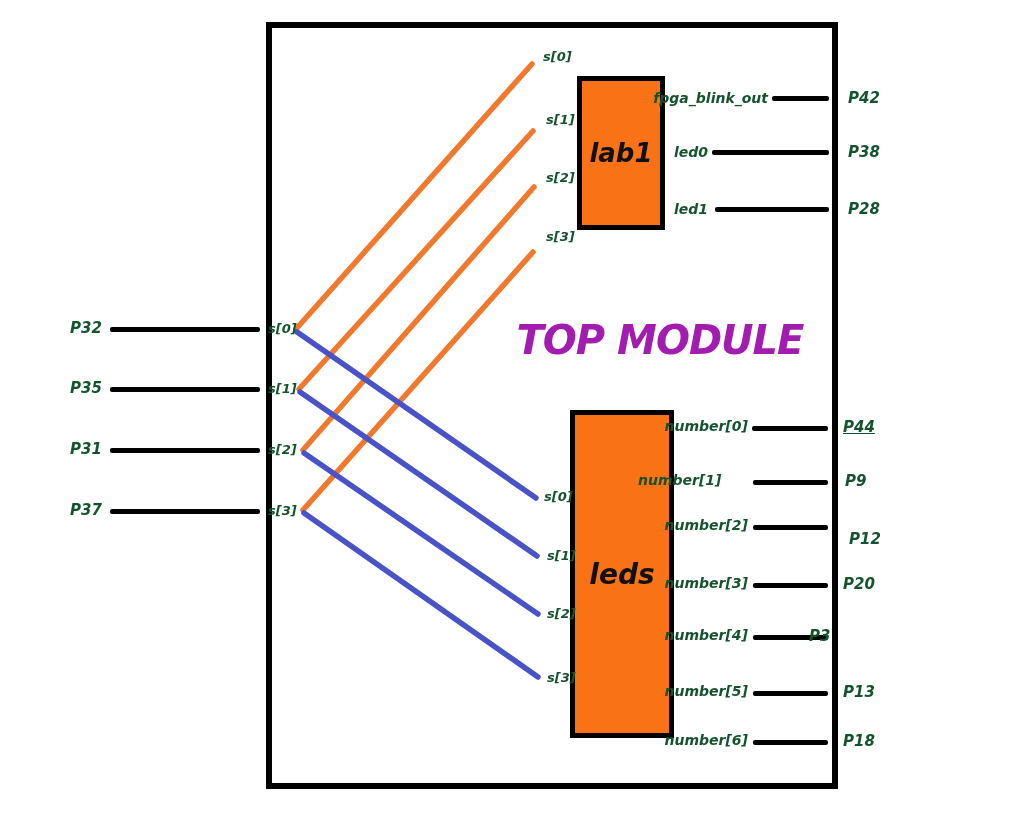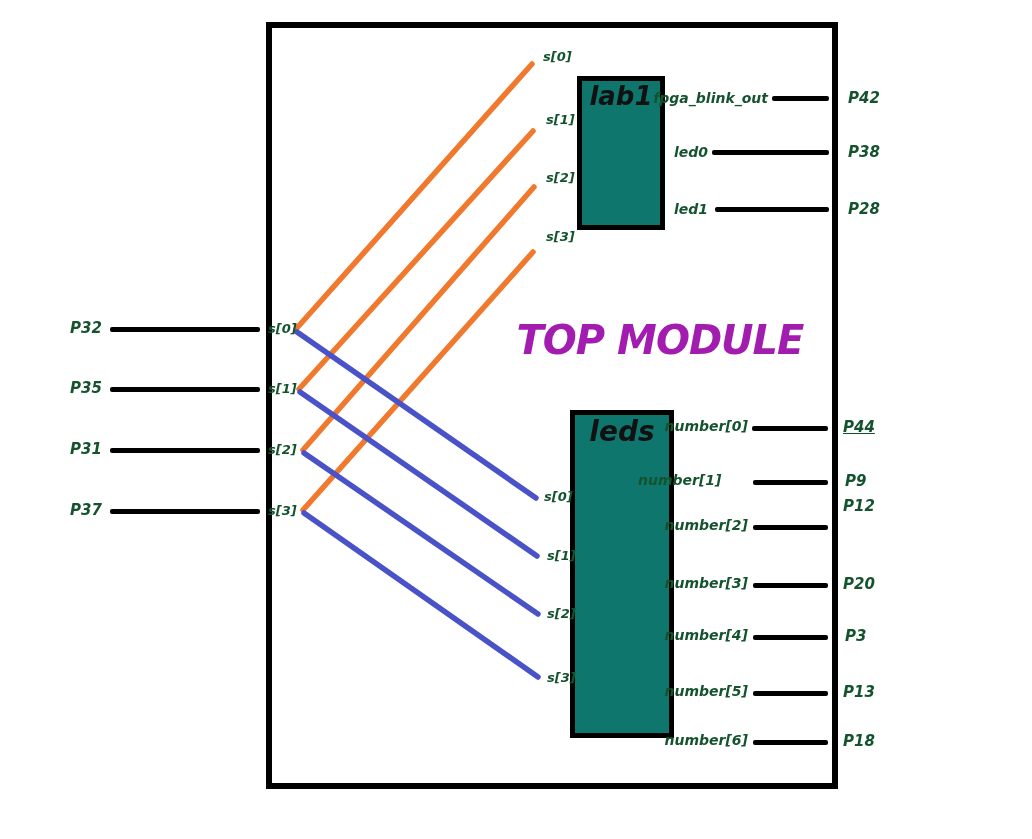--- a/index.html
+++ b/index.html
@@ -5,22 +5,22 @@
   html,body{margin:0;padding:0;background:#ffffff;}
   #canvas{
     position:relative;width:1032px;height:839px;background:#ffffff;
     font-family:"DejaVu Sans","Liberation Sans",sans-serif;overflow:hidden;
   }
   .module-border{
     position:absolute;left:266px;top:22px;width:572px;height:767px;
     border:6px solid #000;box-sizing:border-box;background:transparent;
   }
   .submodule{
-    position:absolute;border:5px solid #000;box-sizing:border-box;background:#0f766e;
-    display:flex;justify-content:center;
+    position:absolute;border:5px solid #000;box-sizing:border-box;background:#f97316;
+    display:flex;align-items:center;justify-content:center;
     font-style:italic;font-weight:700;color:#111;
   }
   #lab1-box{left:577px;top:76px;width:88px;height:154px;font-size:26px;}
   #leds-box{left:570px;top:410px;width:104px;height:328px;font-size:28px;}
   .title{
     position:absolute;left:500px;top:320px;width:320px;text-align:center;
     font-size:40px;font-weight:800;font-style:italic;letter-spacing:-1px;
     color:#a21caf;white-space:nowrap;line-height:1;
   }
   .lbl{
@@ -104,29 +104,29 @@
   <div class="lbl port-name" style="left:638px;top:419px;width:110px;text-align:right;">number[0]</div>
   <div class="stub" style="left:752px;top:426px;width:76px;"></div>
   <div class="lbl pin-name" style="left:843px;top:420px;width:44px;text-decoration:underline;">P44</div>
 
   <div class="lbl port-name" style="left:638px;top:473px;width:110px;text-align:left;">number[1]</div>
   <div class="stub" style="left:753px;top:480px;width:75px;"></div>
   <div class="lbl pin-name" style="left:845px;top:474px;width:44px;">P9</div>
 
   <div class="lbl port-name" style="left:638px;top:518px;width:110px;text-align:right;">number[2]</div>
   <div class="stub" style="left:753px;top:525px;width:75px;"></div>
-  <div class="lbl pin-name" style="left:843px;top:499px;width:44px;">P12</div>
+  <div class="lbl pin-name" style="left:843px;top:532px;width:44px;text-align:center;">P12</div>
 
   <div class="lbl port-name" style="left:638px;top:576px;width:110px;text-align:right;">number[3]</div>
   <div class="stub" style="left:753px;top:583px;width:75px;"></div>
   <div class="lbl pin-name" style="left:843px;top:577px;width:44px;">P20</div>
 
   <div class="lbl port-name" style="left:638px;top:628px;width:110px;text-align:right;">number[4]</div>
   <div class="stub" style="left:753px;top:635px;width:75px;"></div>
-  <div class="lbl pin-name" style="left:845px;top:629px;width:44px;font-style:italic;">P3</div>
+  <div class="lbl pin-name" style="left:809px;top:629px;width:44px;font-style:italic;">P3</div>
 
   <div class="lbl port-name" style="left:638px;top:684px;width:110px;text-align:right;">number[5]</div>
   <div class="stub" style="left:753px;top:691px;width:75px;"></div>
   <div class="lbl pin-name" style="left:843px;top:685px;width:44px;">P13</div>
 
   <div class="lbl port-name" style="left:638px;top:733px;width:110px;text-align:right;">number[6]</div>
   <div class="stub" style="left:753px;top:740px;width:75px;"></div>
   <div class="lbl pin-name" style="left:843px;top:734px;width:44px;">P18</div>
 
 </div>

